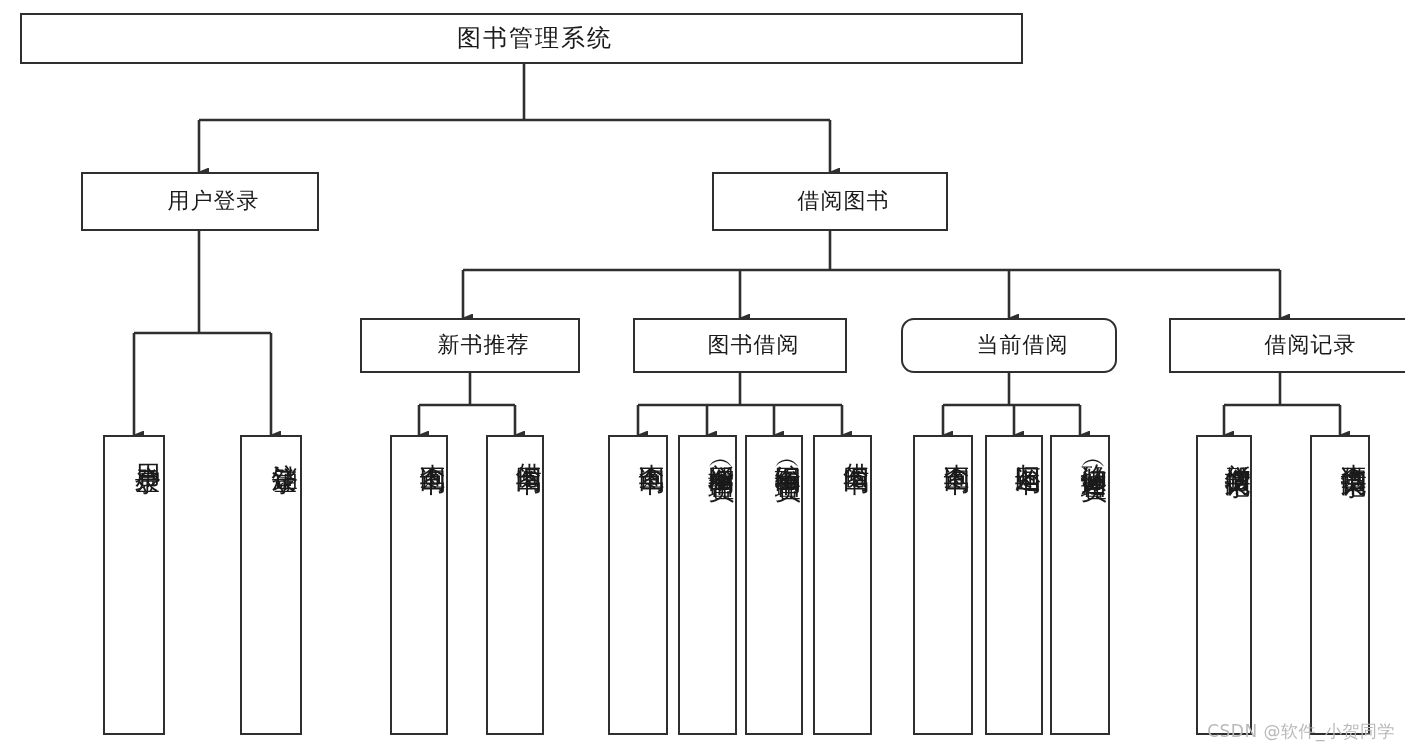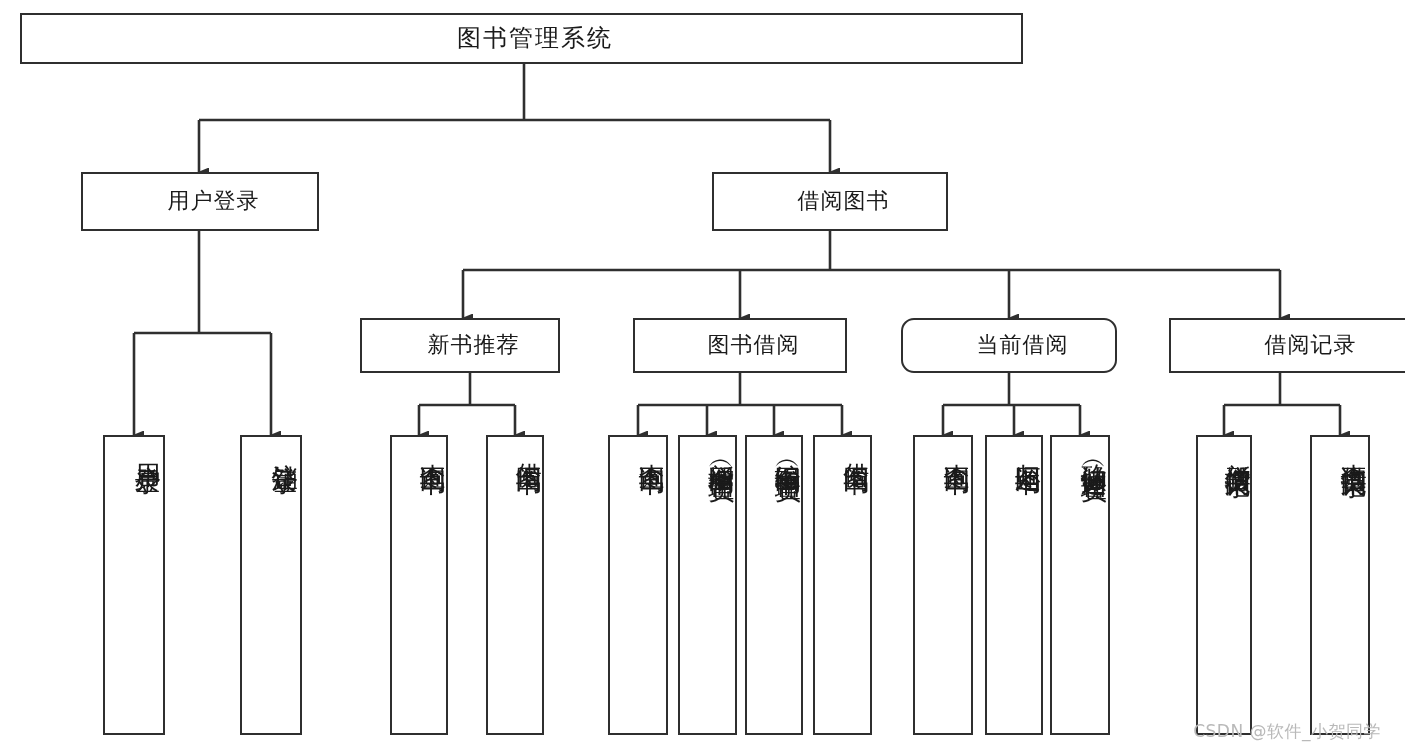--- a/index.html
+++ b/index.html
@@ -55,21 +55,21 @@
     letter-spacing: 2px;
     text-align: left;
     white-space: nowrap;
   }
   #root-node .label {
     font-size: 24px;
     letter-spacing: 2px;
   }
   #watermark {
     position: absolute;
-    right: 24px;
+    right: 10px;
     bottom: 4px;
     font-size: 17px;
     color: #b9b9b9;
     letter-spacing: 0.5px;
     white-space: nowrap;
   }
 </style>
 </head>
 <body>
 
@@ -121,21 +121,21 @@
   <div id="nodes-layer">
       <div class="node node-h" id="root-node" style="left: 20px; top: 13px; width: 1003px; height: 51px;">
         <span class="label">图书管理系统</span>
       </div>
       <div class="node node-h" style="left: 81px; top: 172px; width: 238px; height: 59px;">
         <span class="label">用户登录</span>
       </div>
       <div class="node node-h" style="left: 712px; top: 172px; width: 236px; height: 59px;">
         <span class="label">借阅图书</span>
       </div>
-      <div class="node node-h" style="left: 360px; top: 318px; width: 200px; height: 55px;">
+      <div class="node node-h" style="left: 360px; top: 318px; width: 220px; height: 55px;">
         <span class="label">新书推荐</span>
       </div>
       <div class="node node-h" style="left: 633px; top: 318px; width: 214px; height: 55px; align-items: center;">
         <span class="label">图书借阅</span>
       </div>
       <div class="node node-h" style="left: 901px; top: 318px; width: 216px; height: 55px; border-radius: 13px;">
         <span class="label">当前借阅</span>
       </div>
       <div class="node node-h" style="left: 1169px; top: 318px; width: 256px; height: 55px; font-family: Liberation Serif, serif;">
         <span class="label">借阅记录</span>

